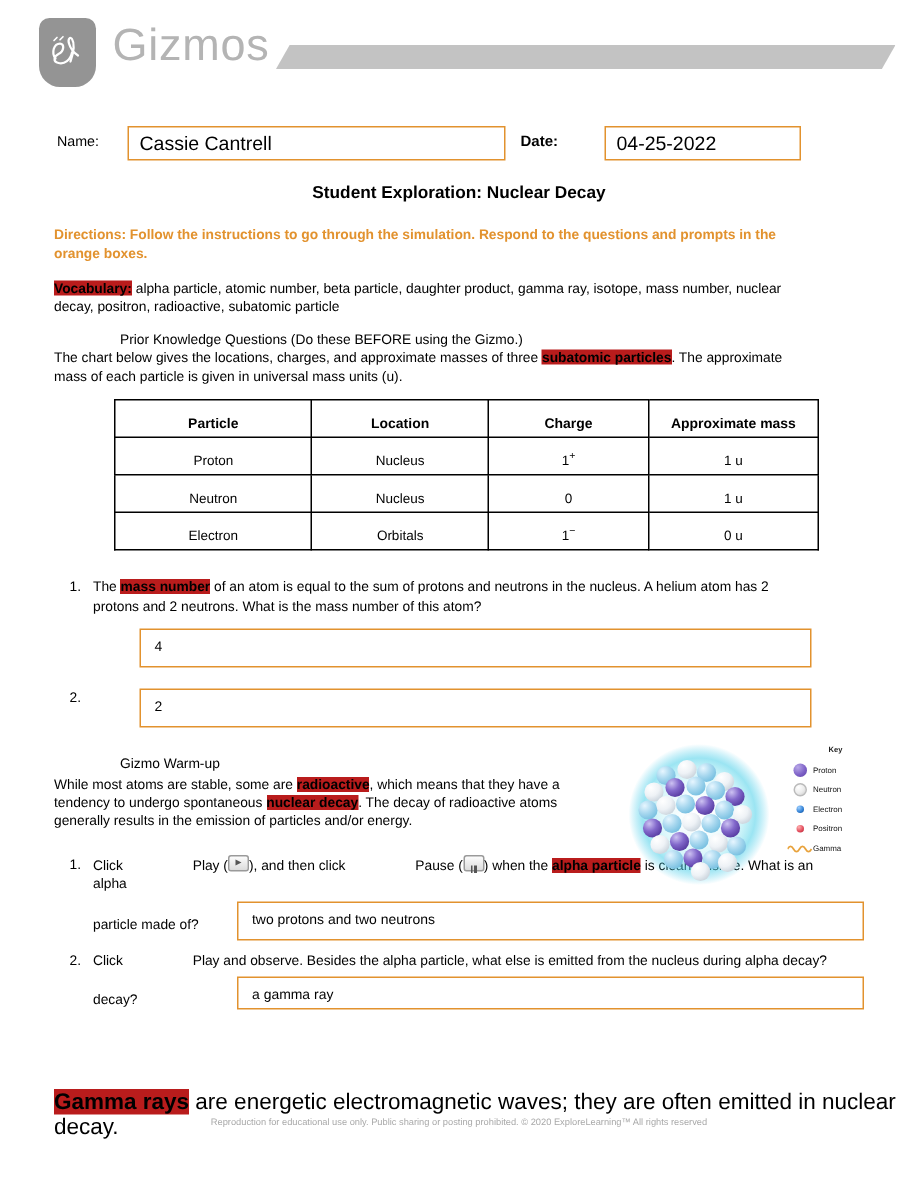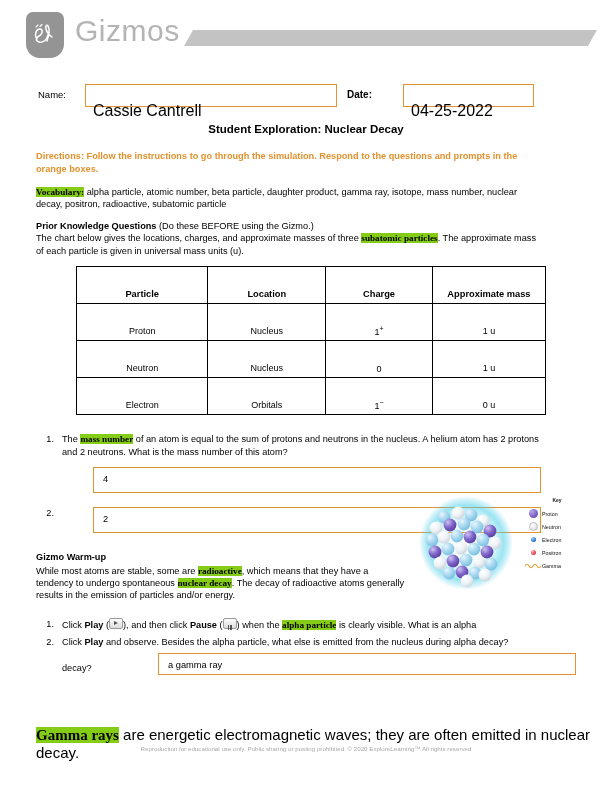--- a/index.html
+++ b/index.html
@@ -49,55 +49,55 @@
   }
 
   
   .namerow { position: absolute; left: 0; top: 80px; width: 612px; height: 32px; }
   .lbl-name { position: absolute; left: 38px; top: 9px; font-size: 9.5px; }
   .field {
     position: absolute;
     border: 1.2px solid #e2922e;
     background: #fff;
     box-sizing: border-box;
-    font-size: 16px;
-    padding: 17px 0 0 7px;
+    font-size: 13px;
+    padding: 3px 0 0 7px;
   }
   #name-field { left: 85px; top: 4px; width: 252px; height: 23px; }
   .lbl-date { position: absolute; left: 347px; top: 9px; font-size: 10px; font-weight: bold; }
   #date-field { left: 375px; top: 4px; width: 131px; height: 23px; margin-left: 28px; }
 
   
   .title {
     position: absolute; left: 0; top: 123px; width: 612px;
     text-align: center; font-size: 11.5px; font-weight: bold;
   }
 
   
   .content { position: absolute; left: 36px; top: 150px; width: 540px; }
   .directions {
     color: #e2922e; font-weight: bold; font-size: 9.2px; line-height: 13px;
     margin-bottom: 10px; width: 505px;
   }
-  .hl { background: #84cc16; font-weight: bold; font-family: Liberation Serif, serif; }
+  .hl { background: #b91c1c; font-weight: bold; }
   .p { font-size: 9.2px; line-height: 12.4px; margin-bottom: 9px; }
-  .b { font-weight: bold; }
+  .b { font-weight: normal; margin-left: 44px; }
   .i { font-style: italic; }
 
   
   .ptable {
     border-collapse: collapse;
     margin: 9px 0 0 40px;
     width: 470px;
     font-size: 9px;
   }
   .ptable td, .ptable th {
     border: 1px solid #000;
     text-align: center;
-    padding: 20px 0 3px 0;
+    padding: 8px 0 3px 0;
     height: 13px;
   }
   .ptable th { font-weight: bold; font-size: 9.3px; }
   .ptable .c1 { width: 132px; }
   .ptable .c2 { width: 118px; }
   .ptable .c3 { width: 107px; }
   .ptable .c4 { width: 113px; }
   sup { font-size: 7px; vertical-align: super; }
 
   
@@ -237,20 +237,24 @@
     <div class="p b" style="margin-bottom:1px;">Gizmo Warm-up</div>
     <div class="p">
       <span>While most atoms are stable, some are </span><span class="hl">radioactive</span><span>, which means that they have a tendency to undergo spontaneous </span><span class="hl">nuclear decay</span><span>. The decay of radioactive atoms generally results in the emission of particles and/or energy.</span>
     </div>
   </div>
 
   <div class="qwrap" style="margin-top:16px;width:520px;">
     <div class="qnum">1.</div>
     <div class="qbody" style="width:505px;">
       <span>Click </span><span class="b">Play</span><span> (</span><span class="mini-btn"><span class="tri"></span></span><span>), and then click </span><span class="b">Pause</span><span> (</span><span class="mini-btn"><span class="bars"><i></i><i></i></span></span><span>) when the </span><span class="hl">alpha particle</span> is clearly visible. What is an alpha
+    </div>
+    <div style="position:relative;height:28px;margin-top:5px;">
+      <span style="position:absolute;left:26px;top:9px;font-size:9.2px;">particle made of?</span>
+      <div class="answer-box" style="position:absolute;left:122px;top:0;width:418px;height:26px;">two protons and two neutrons</div>
     </div>
   </div>
 
   <div class="qwrap" style="margin-top:5px;width:520px;">
     <div class="qnum">2.</div>
     <div class="qbody" style="width:505px;">
       <span>Click </span><span class="b">Play</span><span> and observe. Besides the alpha particle, what else is emitted from the nucleus during alpha decay?</span>
     </div>
     <div style="position:relative;height:28px;margin-top:4px;">
       <span style="position:absolute;left:26px;top:9px;font-size:9.2px;">decay?</span>

